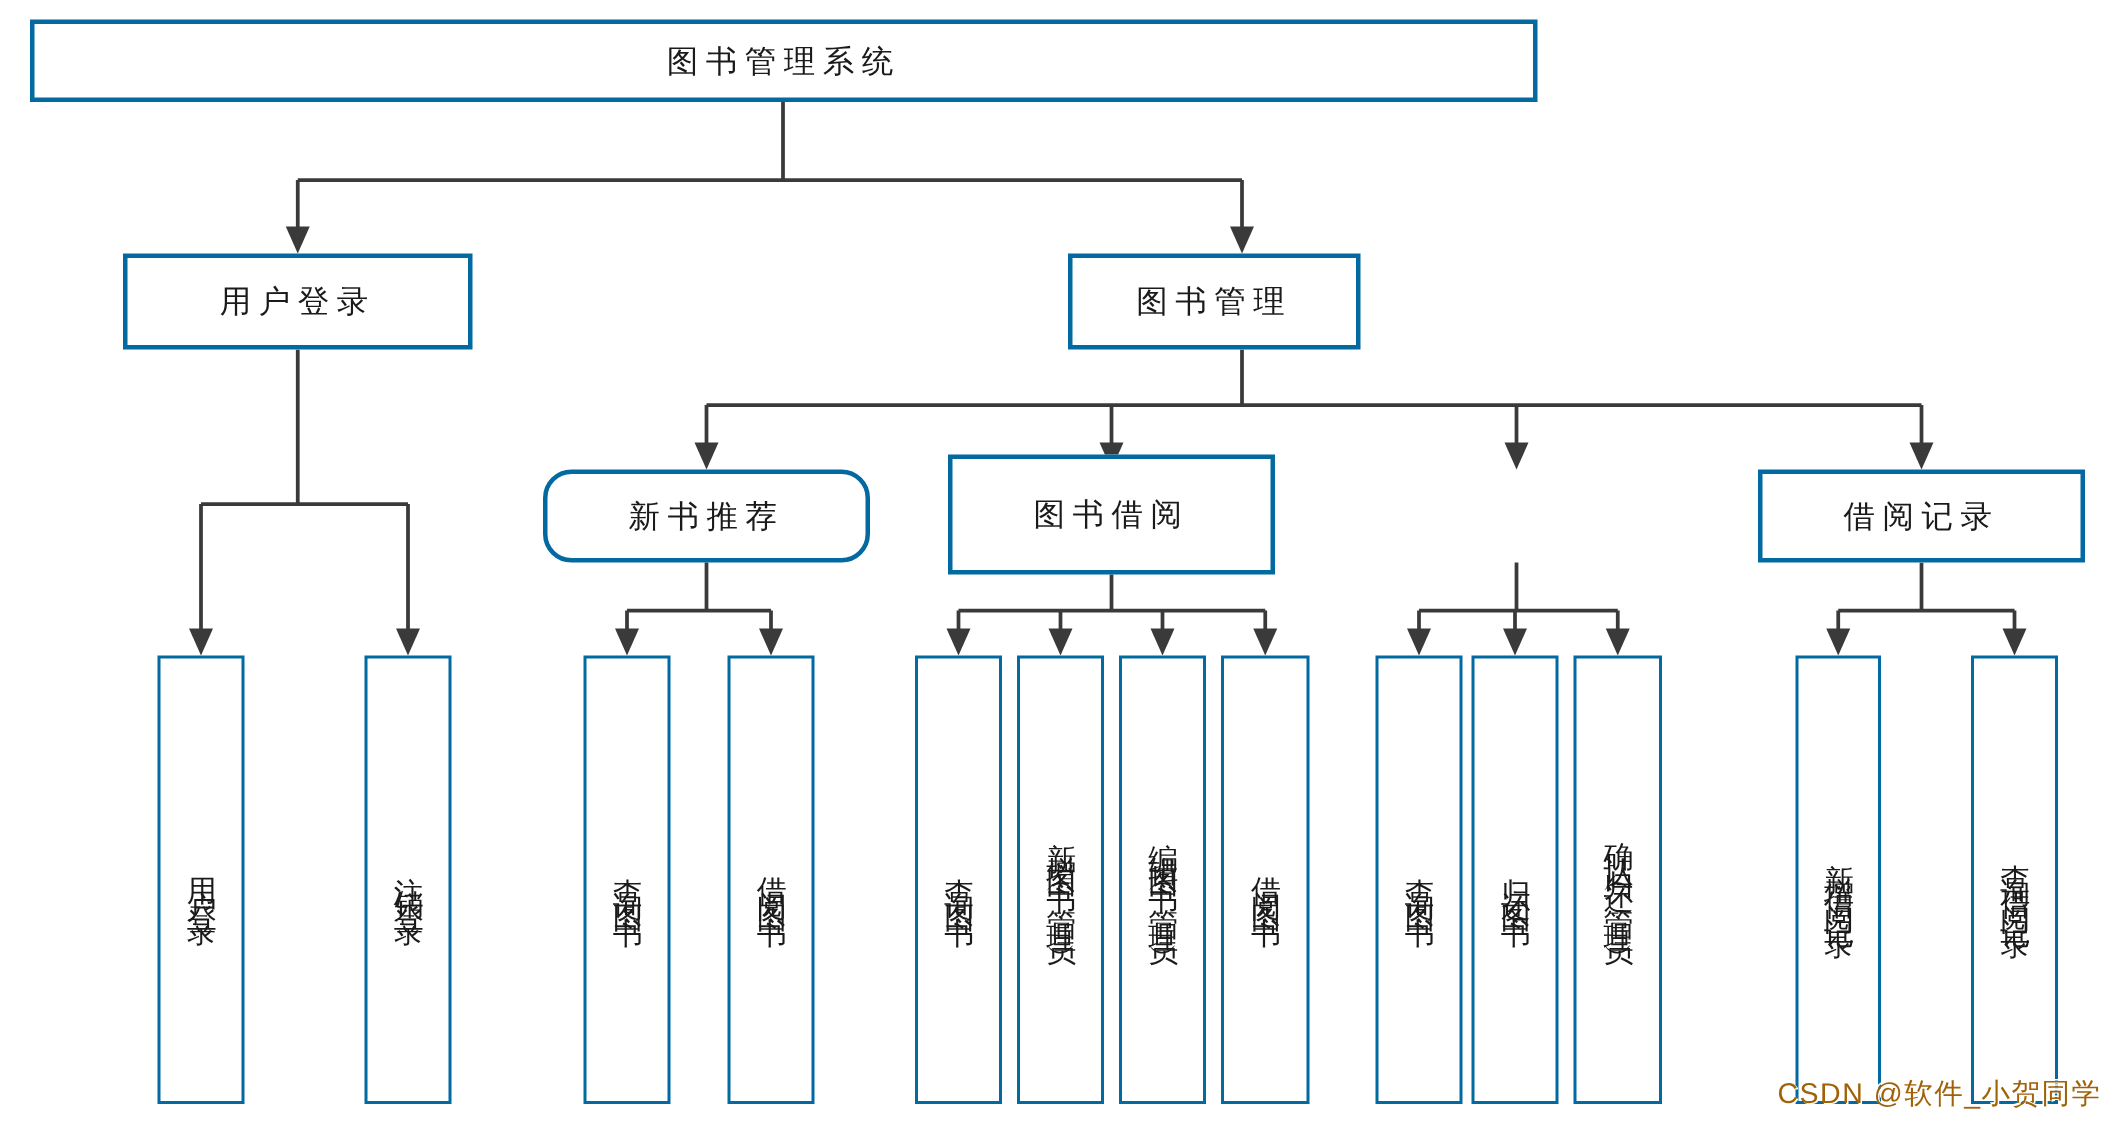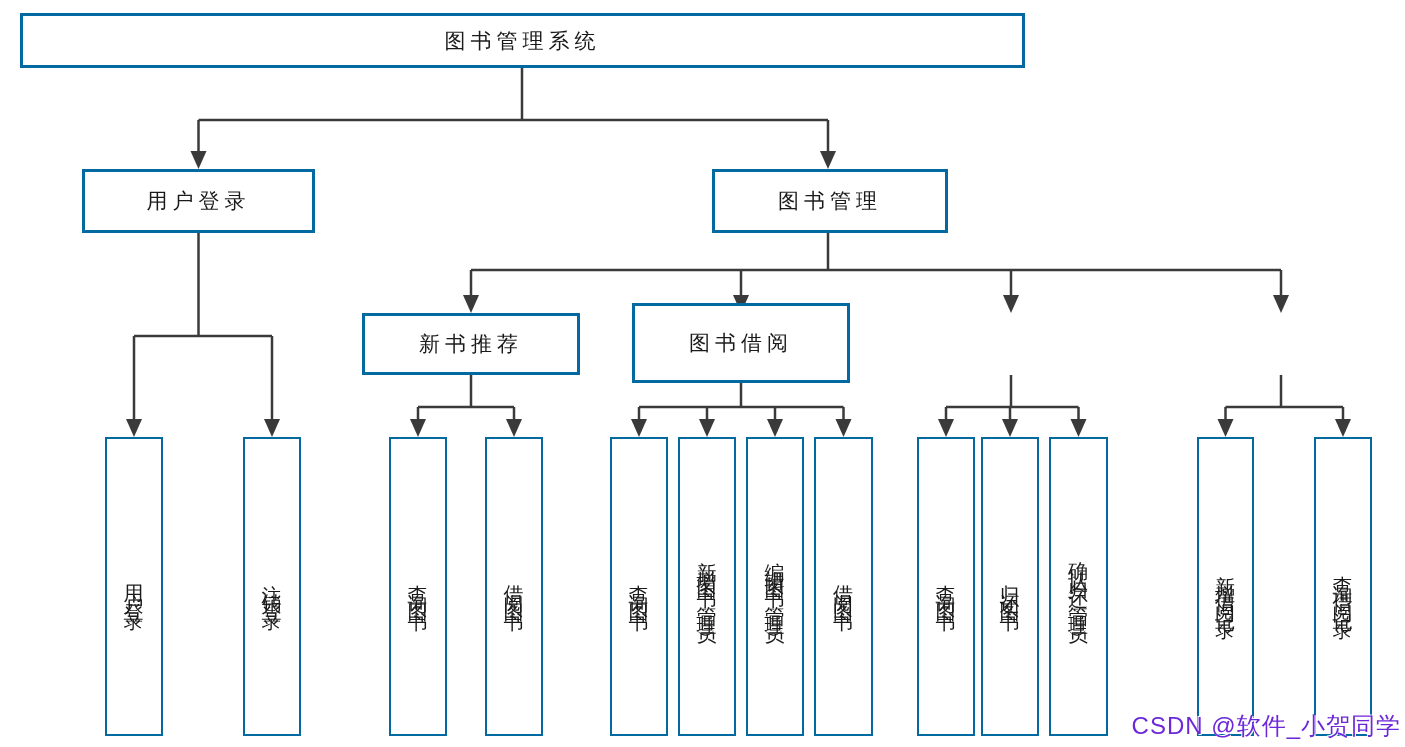--- a/index.html
+++ b/index.html
@@ -13,21 +13,21 @@
     border:3px solid #0369a1; display:flex; align-items:center; justify-content:center;
     color:#1a1a1a;
   }
   .leaf { border-width:2px; }
   .hlabel { font-size:21px; letter-spacing:5px; white-space:nowrap; }
   .vlabel {
     writing-mode:vertical-rl; text-orientation:mixed;
     font-size:20px; line-height:1; letter-spacing:9px; white-space:nowrap;
   }
   .watermark {
-    position:absolute; right:4px; bottom:5px; font-size:24px; color:#6d28d9;
+    position:absolute; right:4px; bottom:5px; font-size:19px; color:#a16207;
     letter-spacing:1px; white-space:nowrap;
     text-shadow:1px 1px 0 #ffffff, -1px -1px 0 #ffffff;
     z-index:5;
   }
 </style>
 </head>
 <body>
 
 <div class="stage">
 
@@ -97,29 +97,32 @@
     </g>
   </svg>
 
   <div class="box" style="left:20px; top:13px; width:1005px; height:55px;">
     <span class="hlabel">图书管理系统</span>
   </div>
 
   <div class="box" style="left:82px; top:169px; width:233px; height:64px;">
     <span class="hlabel">用户登录</span>
   </div>
-  <div class="box" style="left:712px; top:169px; width:236px; height:64px;">
+  <div class="box" style="left:712px; top:169px; width:195px; height:64px;">
     <span class="hlabel">图书管理</span>
   </div>
 
-  <div class="box" style="left:362px; top:313px; width:218px; height:62px;">
+  <div class="box" style="left:362px; top:313px; width:218px; height:62px;border-radius:19px;">
     <span class="hlabel">新书推荐</span>
   </div>
   <div class="box" style="left:632px; top:303px; width:218px; height:80px;">
     <span class="hlabel">图书借阅</span>
+  </div>
+  <div class="box" style="left:1172px; top:313px; width:218px; height:62px;">
+    <span class="hlabel">借阅记录</span>
   </div>
 
   <div class="box leaf" style="left:105px; top:437px; width:58px; height:299px;">
     <span class="vlabel">用户登录</span>
   </div>
   <div class="box leaf" style="left:243px; top:437px; width:58px; height:299px;">
     <span class="vlabel">注销登录</span>
   </div>
 
   <div class="box leaf" style="left:389px; top:437px; width:58px; height:299px;">

